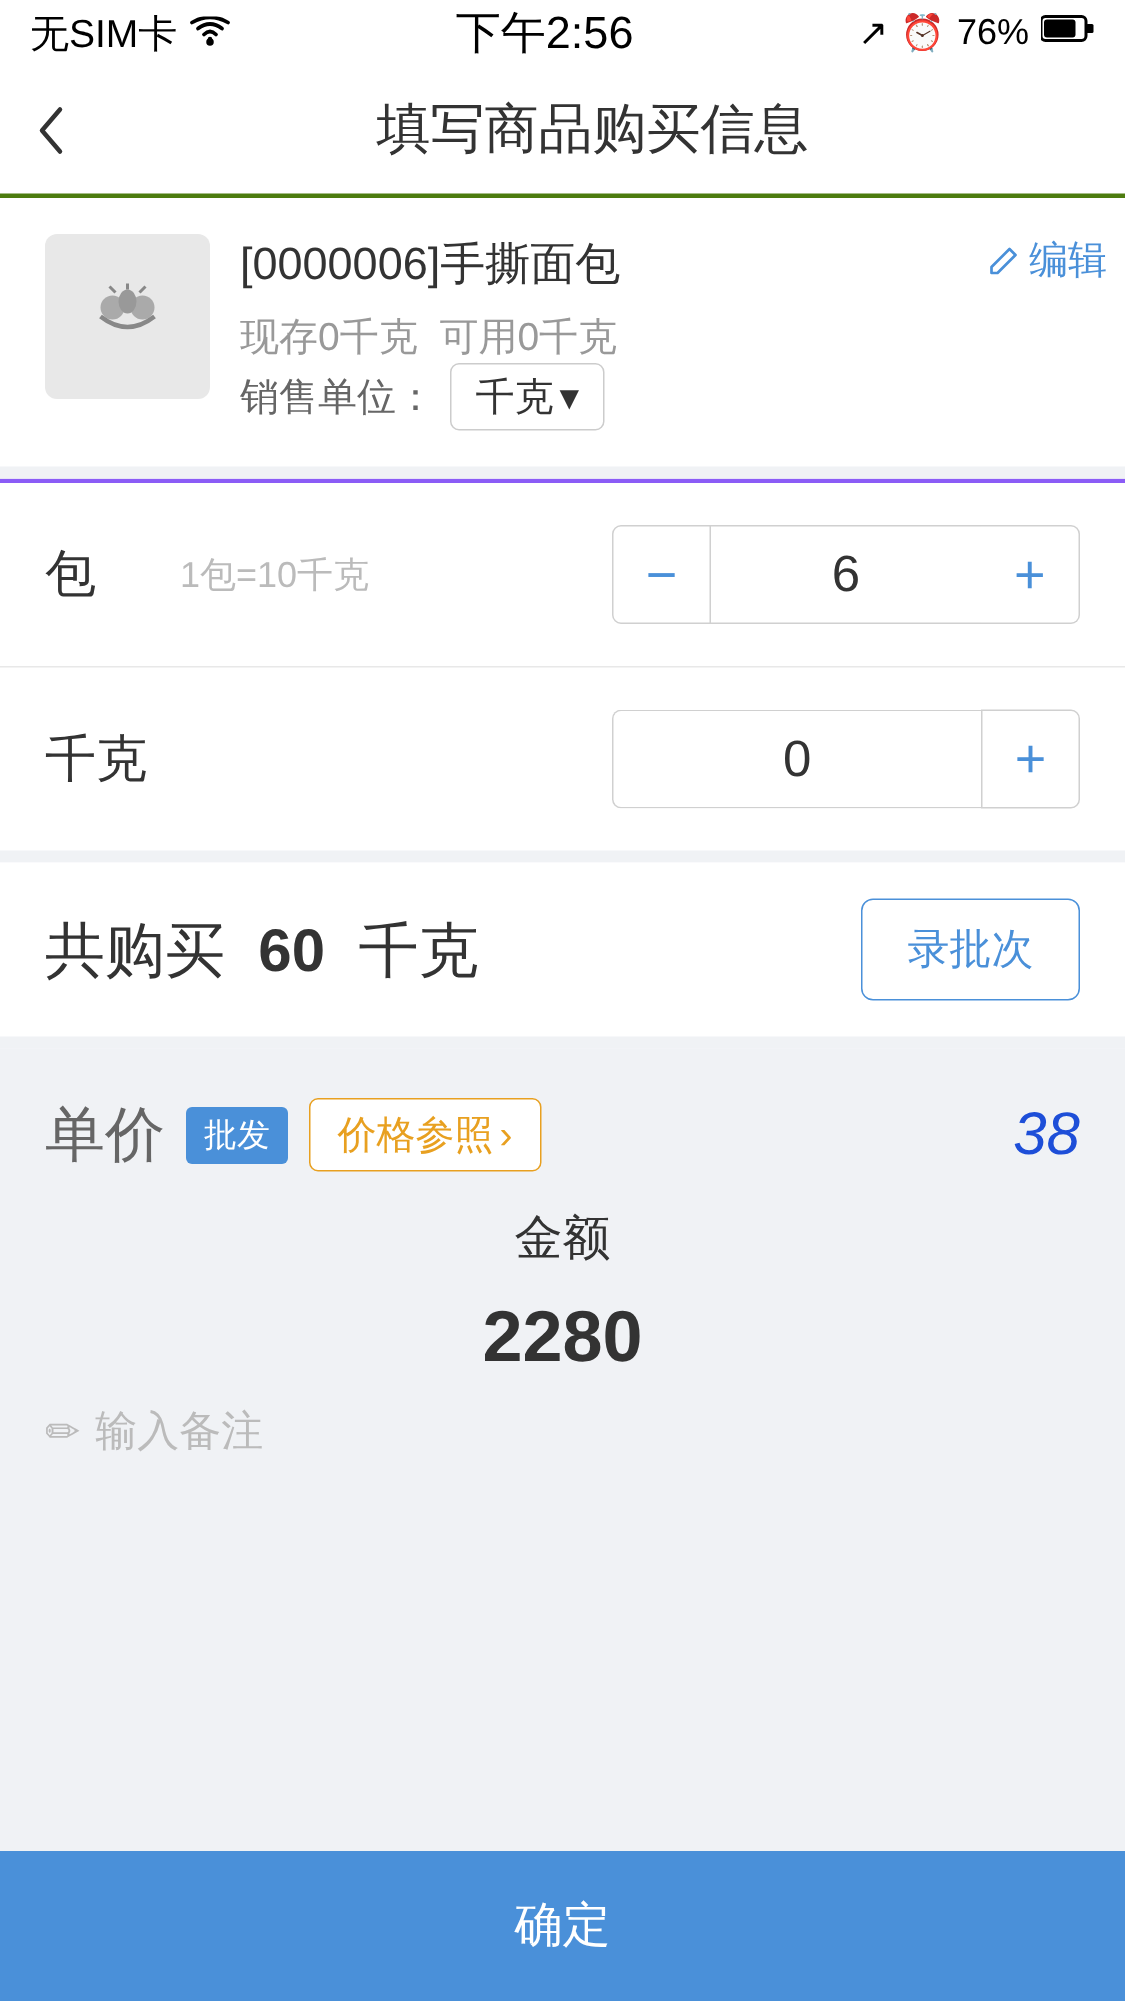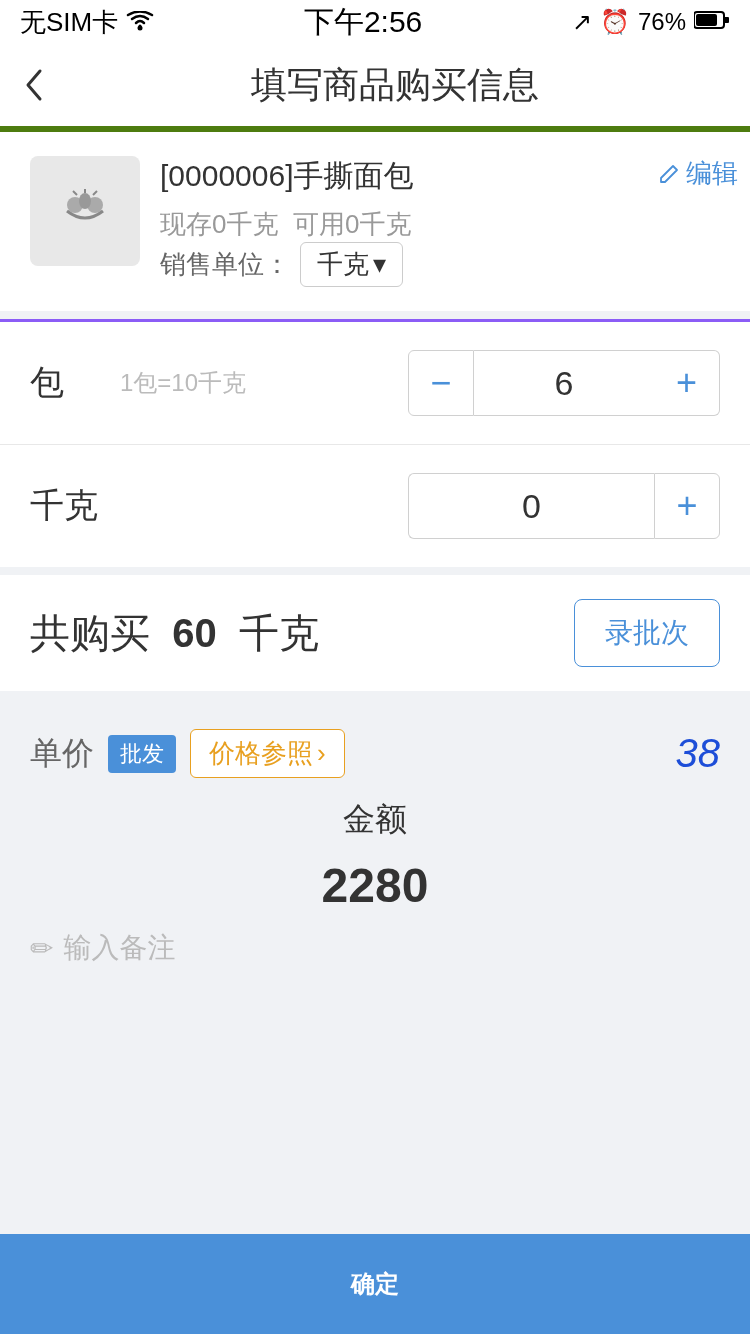--- a/index.html
+++ b/index.html
@@ -29,21 +29,21 @@
     .status-right { display: flex; align-items: center; gap: 8px; font-size: 24px; }
 
     
     .nav-bar {
       height: 88px;
       background: #fff;
       display: flex;
       align-items: center;
       justify-content: center;
       position: relative;
-      border-bottom: 6px solid #4d7c0f;
+      border-bottom: 3px solid #4d7c0f;
       padding-left: 40px;
     }
     .nav-back {
       position: absolute;
       left: 24px;
       font-size: 40px;
       color: #333;
       cursor: pointer;
       display: flex;
       align-items: center;
@@ -219,21 +219,21 @@
       display: flex;
       align-items: center;
       justify-content: space-between;
       margin-bottom: 0;
     }
     .price-left {
       display: flex;
       align-items: center;
       gap: 14px;
     }
-    .price-label { font-size: 32px; color: #666; }
+    .price-label { font-size: 40px; color: #666; }
     .batch-tag {
       background: #4a90d9;
       color: #fff;
       font-size: 22px;
       padding: 4px 12px;
       border-radius: 4px;
     }
     .price-ref-btn {
       border: 1px solid #e8a020;
       border-radius: 6px;
@@ -279,24 +279,24 @@
     
     .spacer { flex: 1; background: #f0f2f5; }
 
     
     .confirm-btn {
       height: 100px;
       background: #4a90d9;
       display: flex;
       align-items: center;
       justify-content: center;
-      font-size: 24px;
+      font-size: 32px;
       color: #fff;
       cursor: pointer;
-      font-weight: 700;
+      font-weight: 400;
     }
 
     
     .product-card-wrapper {
       position: relative;
       background: #fef9c3;
       border-bottom: 3px solid #8b5cf6;
     }
   </style>
 </head>

